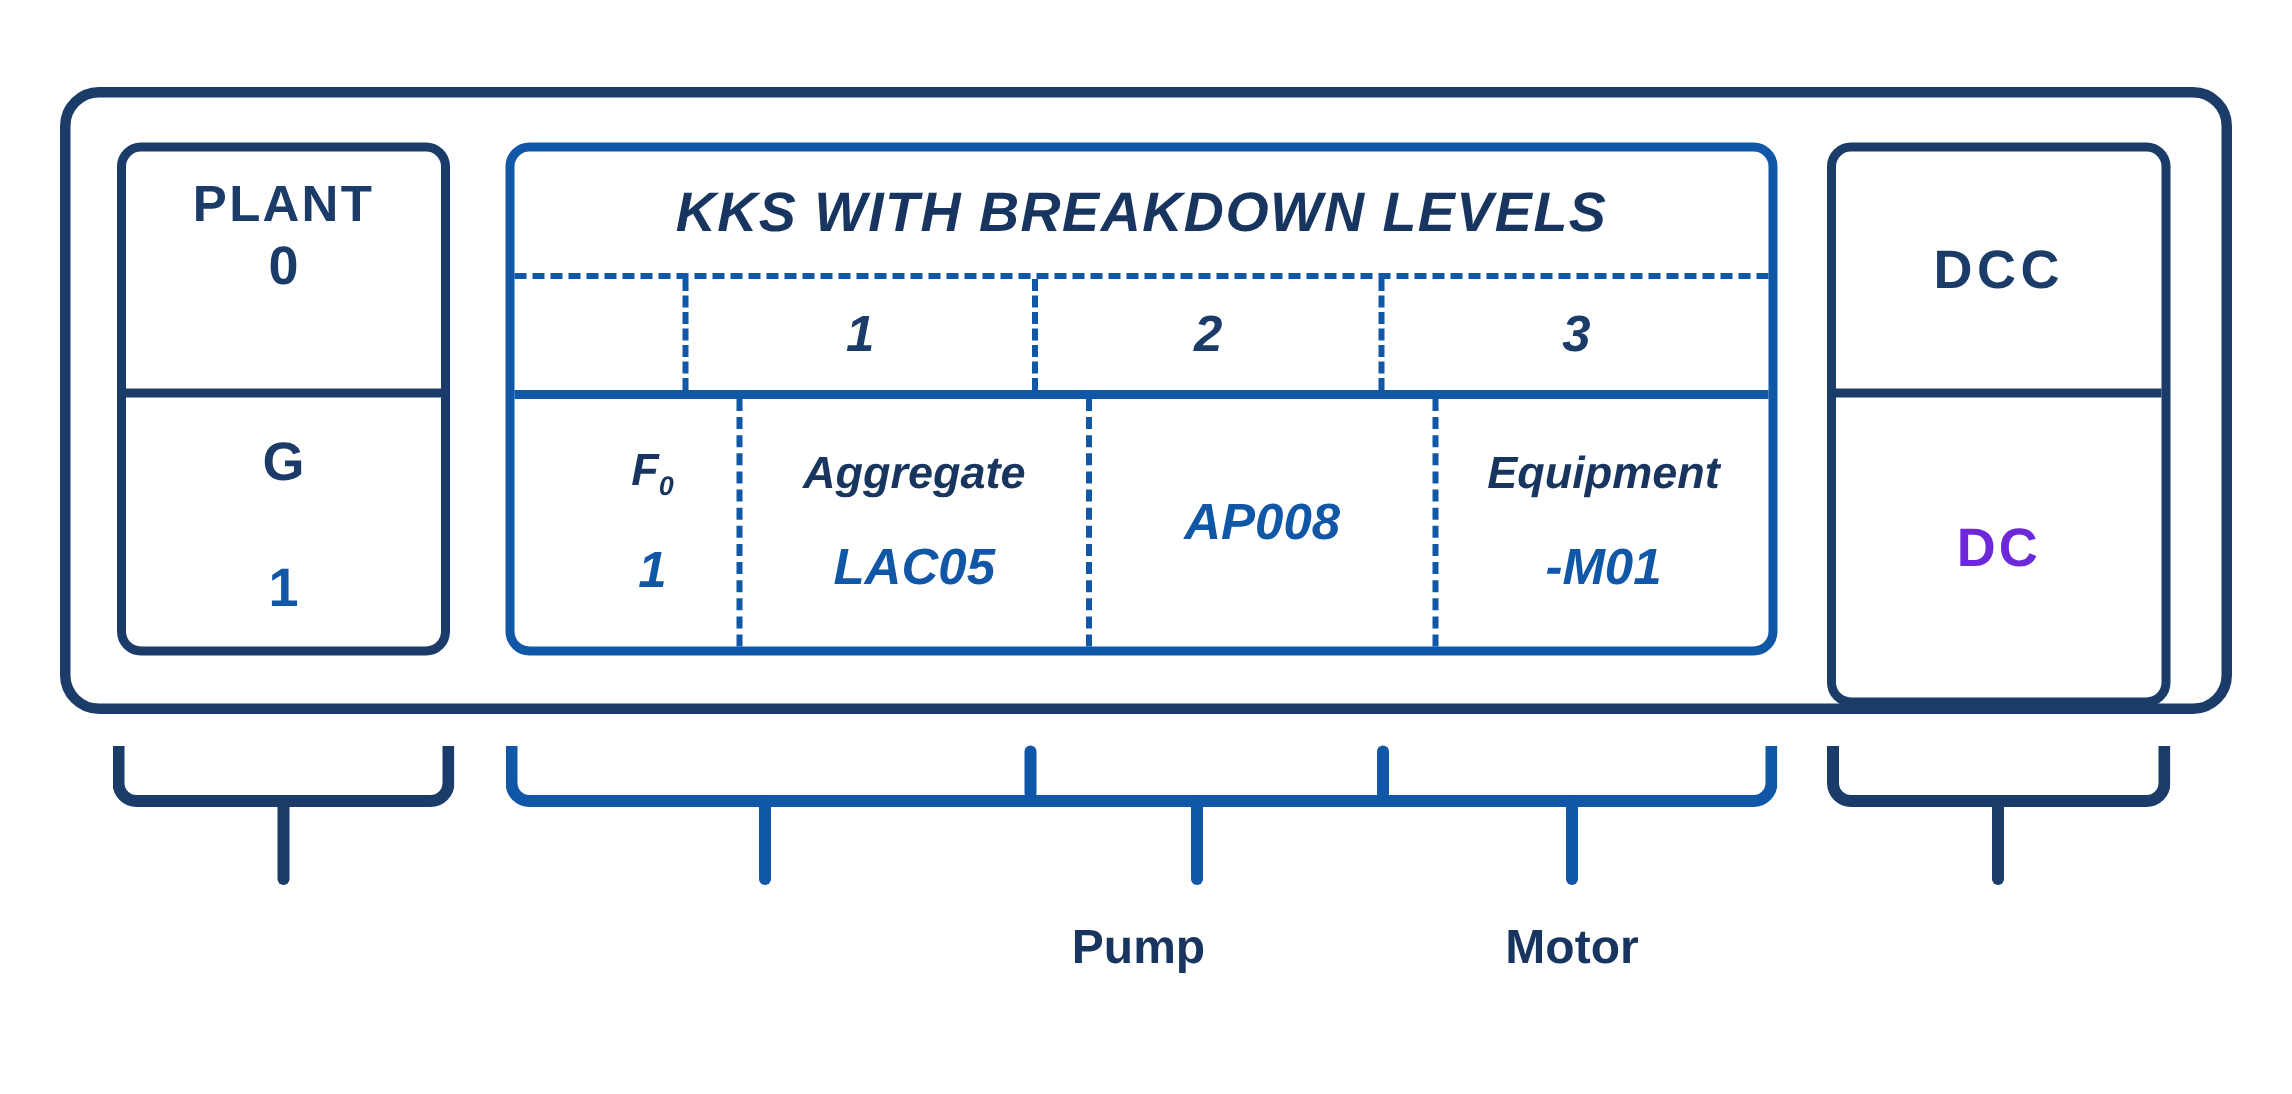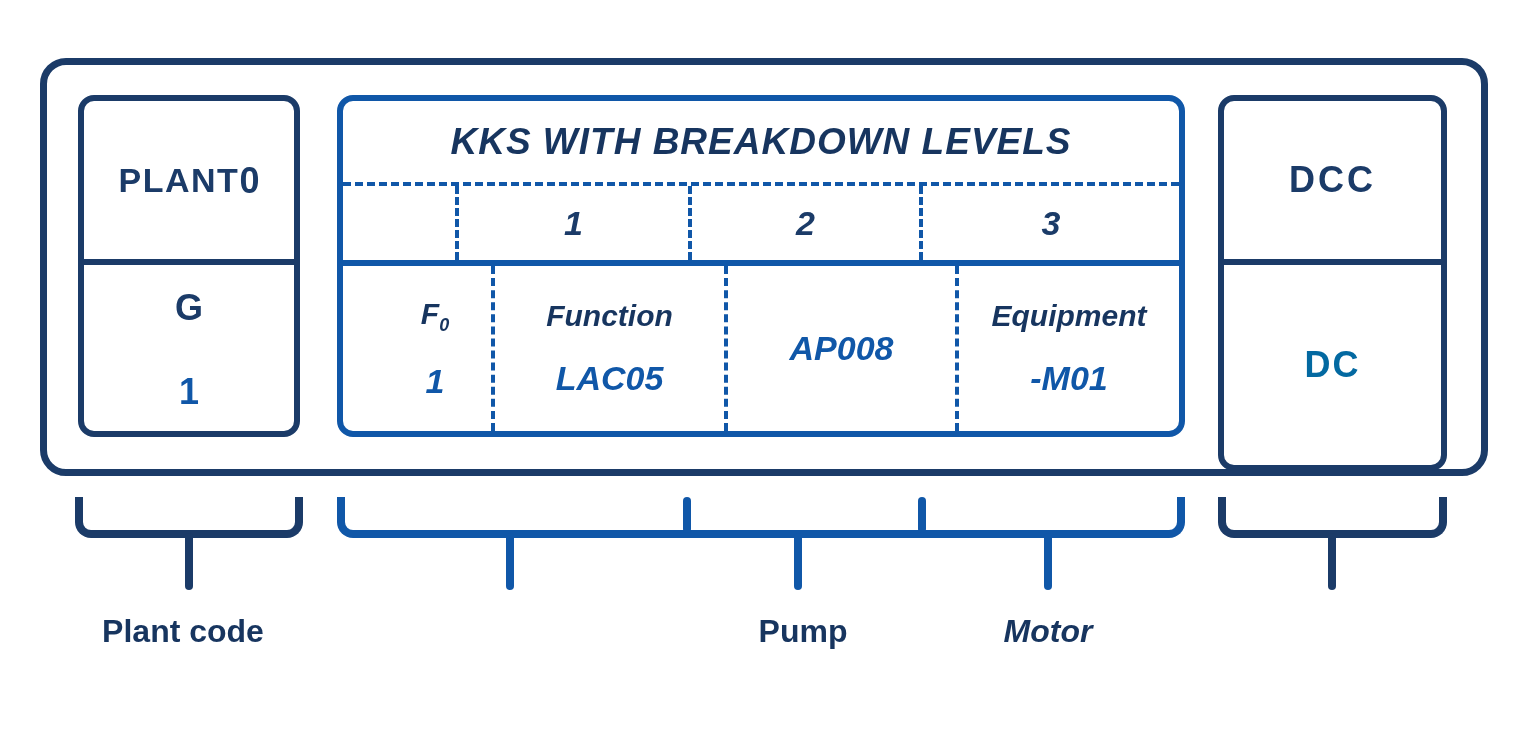--- a/index.html
+++ b/index.html
@@ -33,22 +33,22 @@
     flex-direction: column;
   }
   .navy-border { border: 6px solid #1B3B68; }
   .blue-border { border: 6px solid #1057A8; font-style: italic; }
 
   
   .plant-box { left: 78px; top: 95px; width: 222px; height: 342px; }
   .plant-top {
     height: 164px;
     border-bottom: 6px solid #1B3B68;
-    display: flex; 
-    align-items: center; justify-content: center;
+    display: flex; flex-direction: column;
+    align-items: center; justify-content: flex-start;
     padding: 16px 0 15px;
   }
   .plant-bottom {
     flex: 1;
     display: flex; flex-direction: column;
     align-items: center; justify-content: space-between;
     padding: 22px 0 18px;
   }
   .hdr-text { font-size: 34px; font-weight: 700; letter-spacing: 1.5px; color: #1B3B68; }
   .big-navy { font-size: 36px; font-weight: 600; color: #1B3B68; }
@@ -83,21 +83,21 @@
   .dcc-box { left: 1218px; top: 95px; width: 229px; height: 376px; }
   .dcc-top {
     height: 164px;
     border-bottom: 6px solid #1B3B68;
     display: flex; align-items: center; justify-content: center;
     font-size: 36px; font-weight: 600; letter-spacing: 3px; color: #1B3B68;
   }
   .dcc-bottom {
     flex: 1;
     display: flex; align-items: center; justify-content: center;
-    font-size: 36px; font-weight: 600; letter-spacing: 2px; color: #0369a1;
+    font-size: 36px; font-weight: 600; letter-spacing: 2px; color: #6d28d9;
   }
 
   
   .bracket {
     position: absolute;
     top: 497px;
     height: 41px;
     border-left: 8px solid;
     border-right: 8px solid;
     border-bottom: 8px solid;
@@ -172,21 +172,21 @@
     </div>
 
     <div class="kks-solid-divider"></div>
 
     <div class="cgrid kks-content-row">
       <div class="kks-cell">
         <div class="col-label"><span>F</span><span class="sub">0</span></div>
         <div class="col-value">1</div>
       </div>
       <div class="kks-cell sep">
-        <div class="col-label">Function</div>
+        <div class="col-label">Aggregate</div>
         <div class="col-value">LAC05</div>
       </div>
       <div class="kks-cell sep">
         <div class="col-value">AP008</div>
       </div>
       <div class="kks-cell sep">
         <div class="col-label">Equipment</div>
         <div class="col-value">-M01</div>
       </div>
     </div>
@@ -205,17 +205,16 @@
   </div>
 
   <div class="bracket navy" style="left:1218px; width:229px;"></div>
 
   <div class="stem navy" style="left:185px;"></div>
   <div class="stem blue" style="left:506px;"></div>
   <div class="stem blue" style="left:794px;"></div>
   <div class="stem blue" style="left:1044px;"></div>
   <div class="stem navy" style="left:1328px;"></div>
 
-  <div class="legend-label" style="left:183px;">Plant code</div>
-  <div class="legend-label" style="left:803px;">Pump</div>
-  <div class="legend-label" style="left:1048px;font-style:italic;">Motor</div>
+  <div class="legend-label" style="left:759px;">Pump</div>
+  <div class="legend-label" style="left:1048px;">Motor</div>
 
 </div>
 
 </body></html>

